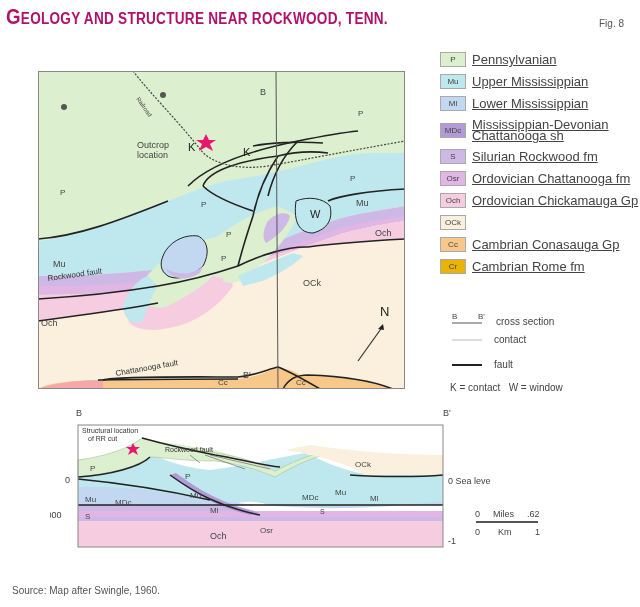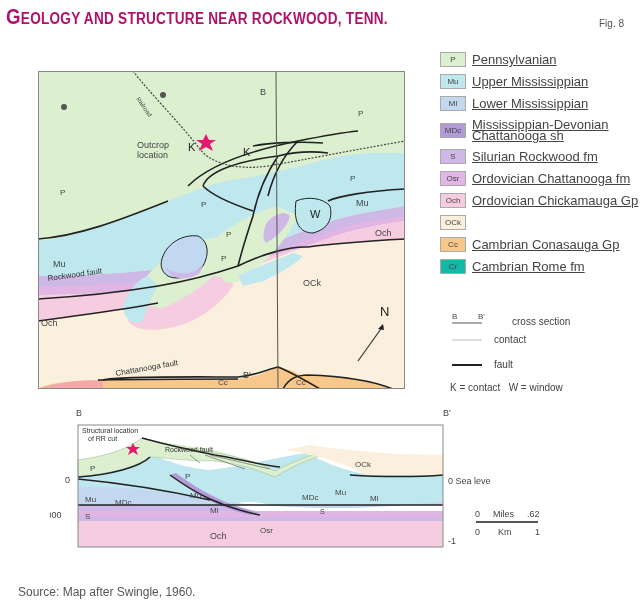--- a/index.html
+++ b/index.html
@@ -10,21 +10,21 @@
   .map { position:absolute; left:38px; top:71px; width:367px; height:318px; }
   .legend { position:absolute; left:440px; top:49px; width:200px; }
   .leg-row { display:flex; align-items:center; height:21px; margin-bottom:1px; }
   .leg-row.tall { height:30px; }
   .sw { width:26px; height:15px; border:1px solid #aaa; font-size:8px; color:#444; display:flex; align-items:center; justify-content:center; margin-right:6px; flex:none; box-sizing:border-box; }
   .leg-label { font-size:13px; color:#444; line-height:11px;text-decoration:underline; }
   .sym { position:absolute; left:450px; top:310px; width:190px; }
   .sym-row { position:absolute; left:0; display:flex; align-items:center; font-size:10px; color:#444; }
   .xs { position:absolute; left:50px; top:405px; width:440px; height:150px; }
   .scale { position:absolute; left:473px; top:507px; width:70px; font-size:9.5px; color:#444; }
-  .source { position:absolute; left:18px; top:585px; font-size:12px; color:#555; }
+  .source { position:absolute; left:12px; top:585px; font-size:10px; color:#555; }
   svg text { font-family:"Liberation Sans", sans-serif; }
 </style>
 </head>
 <body>
 
 <div class="title"><span class="cap">G</span><span>EOLOGY AND STRUCTURE NEAR ROCKWOOD, TENN.</span></div>
 <div class="fig">Fig. 8</div>
 
 <svg class="map" viewBox="0 0 367 318" width="367" height="318">
 
@@ -152,33 +152,33 @@
       <div class="leg-label">Ordovician Chickamauga Gp</div>
     </div>
   <div class="leg-row">
       <div class="sw" style="background:#fbf0dd">OCk</div>
     </div>
   <div class="leg-row">
       <div class="sw" style="background:#f8c78a">Cc</div>
       <div class="leg-label">Cambrian Conasauga Gp</div>
     </div>
   <div class="leg-row">
-      <div class="sw" style="background:#14b8a6">Cr</div>
+      <div class="sw" style="background:#eab308">Cr</div>
       <div class="leg-label">Cambrian Rome fm</div>
     </div>
 </div>
 
 <div class="sym">
   <div class="sym-row" style="top:0">
     <svg width="44" height="16">
         <text x="2" y="8" font-size="8" fill="#444">B</text>
         <text x="28" y="8" font-size="8" fill="#444">B'</text>
         <line x1="2" y1="12" x2="32" y2="12" stroke="#555" stroke-width="1"></line>
       </svg>
-    <span style="margin-left:18px;margin-top:6px">cross section</span>
+    <span style="margin-left:2px;margin-top:6px">cross section</span>
   </div>
   <div class="sym-row" style="top:24px">
     <svg width="44" height="10">
         <line x1="2" y1="5" x2="32" y2="5" stroke="#bbb" stroke-width="1"></line>
       </svg>
     <span>contact</span>
   </div>
   <div class="sym-row" style="top:49px">
     <svg width="44" height="10">
         <line x1="2" y1="5" x2="32" y2="5" stroke="#222" stroke-width="2"></line>

